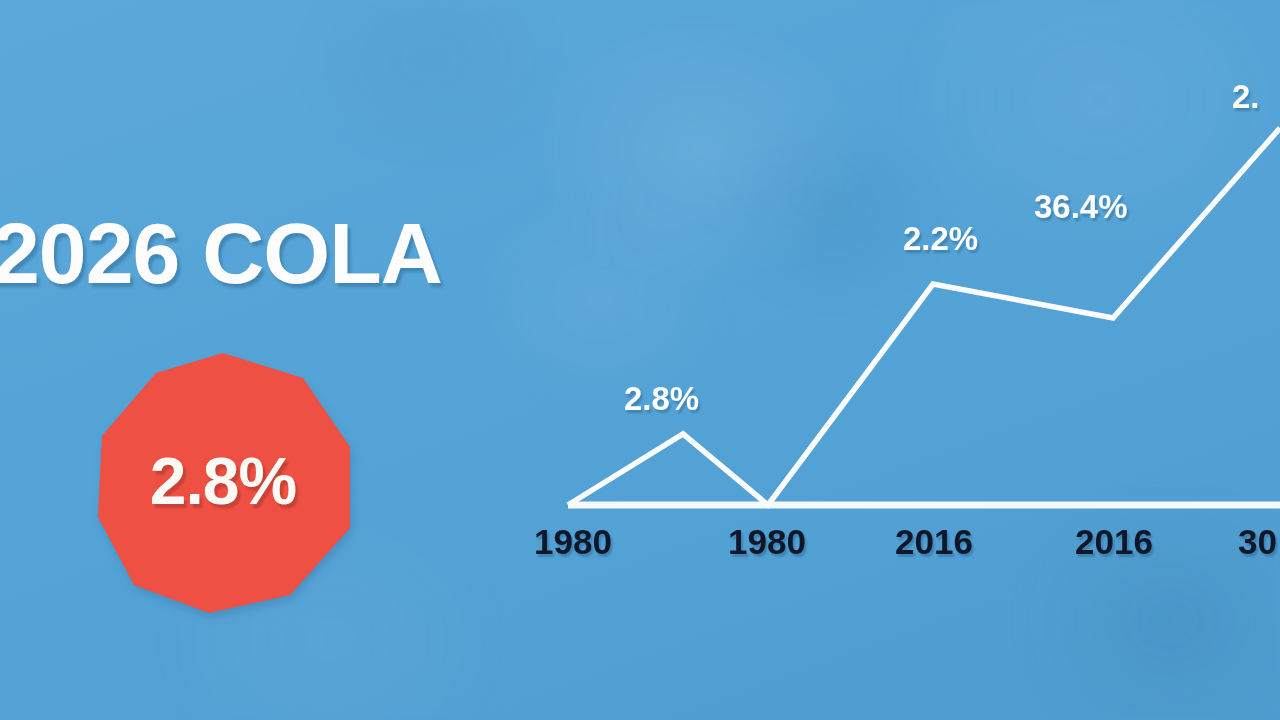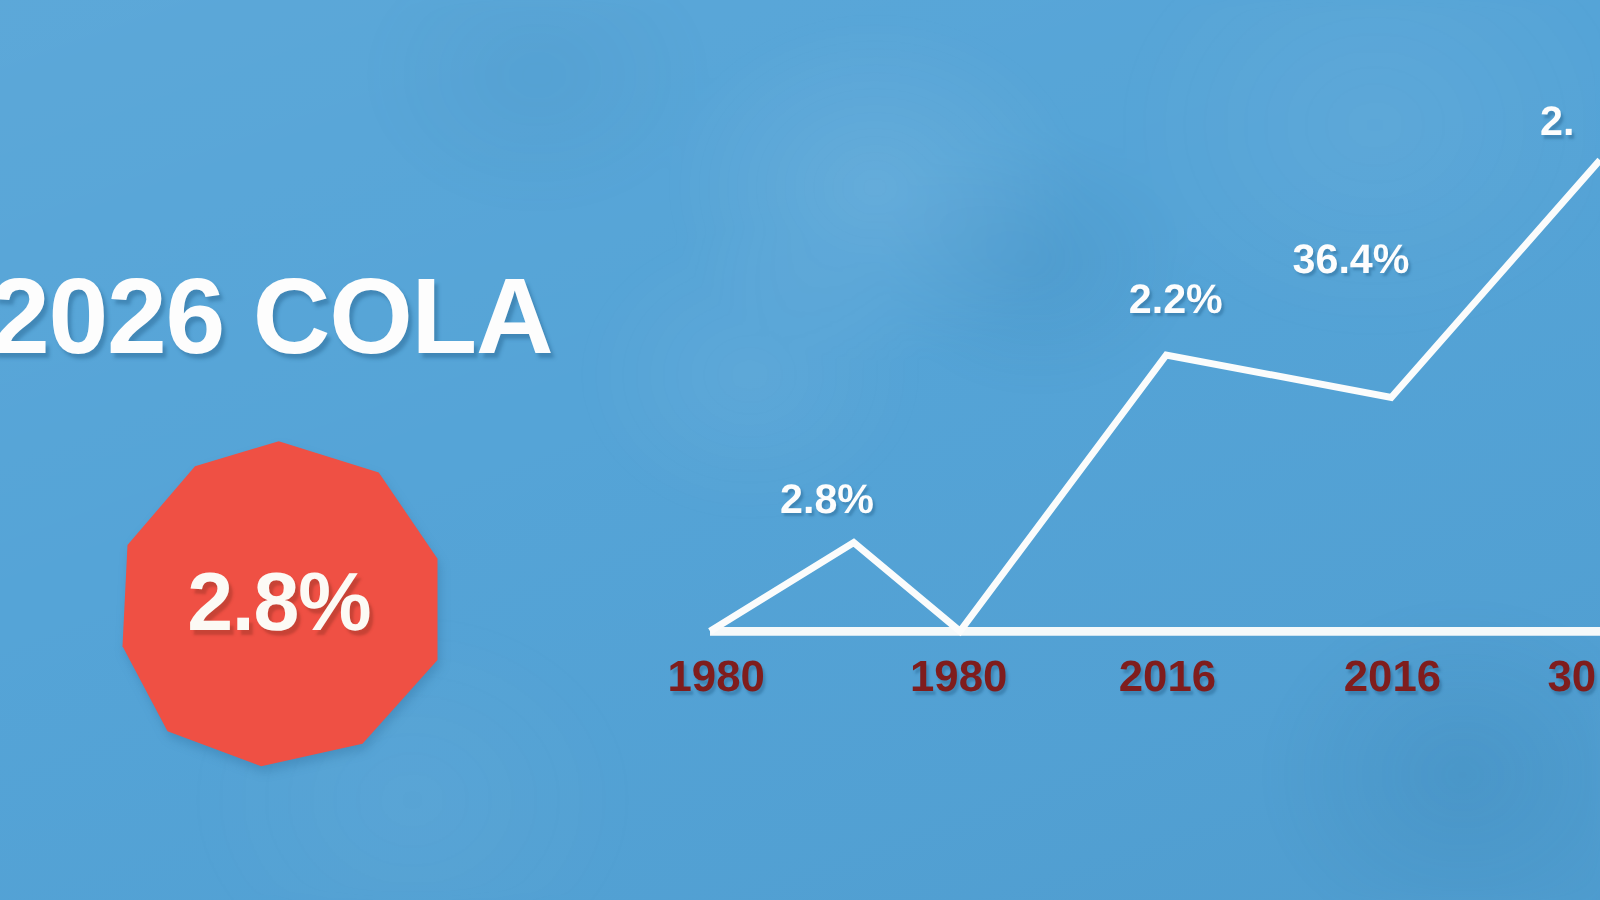--- a/index.html
+++ b/index.html
@@ -64,21 +64,21 @@
   
   #chart {
     position:absolute;
     left:0; top:0; width:1280px; height:720px;
   }
   #chart svg { display:block; }
 
   .axis-label {
     position:absolute;
     font-size:35px; font-weight:bold;
-    color:#7f1d1d;
+    color:#0f172a;
     text-shadow: 2px 3px 2px rgba(28,88,130,0.38);
     white-space:nowrap;
     line-height:1;
   }
   .point-label {
     position:absolute;
     font-size:33px; font-weight:bold;
     color:#fdfdfd;
     text-shadow: 2px 3px 2px rgba(28,88,130,0.38);
     white-space:nowrap;

